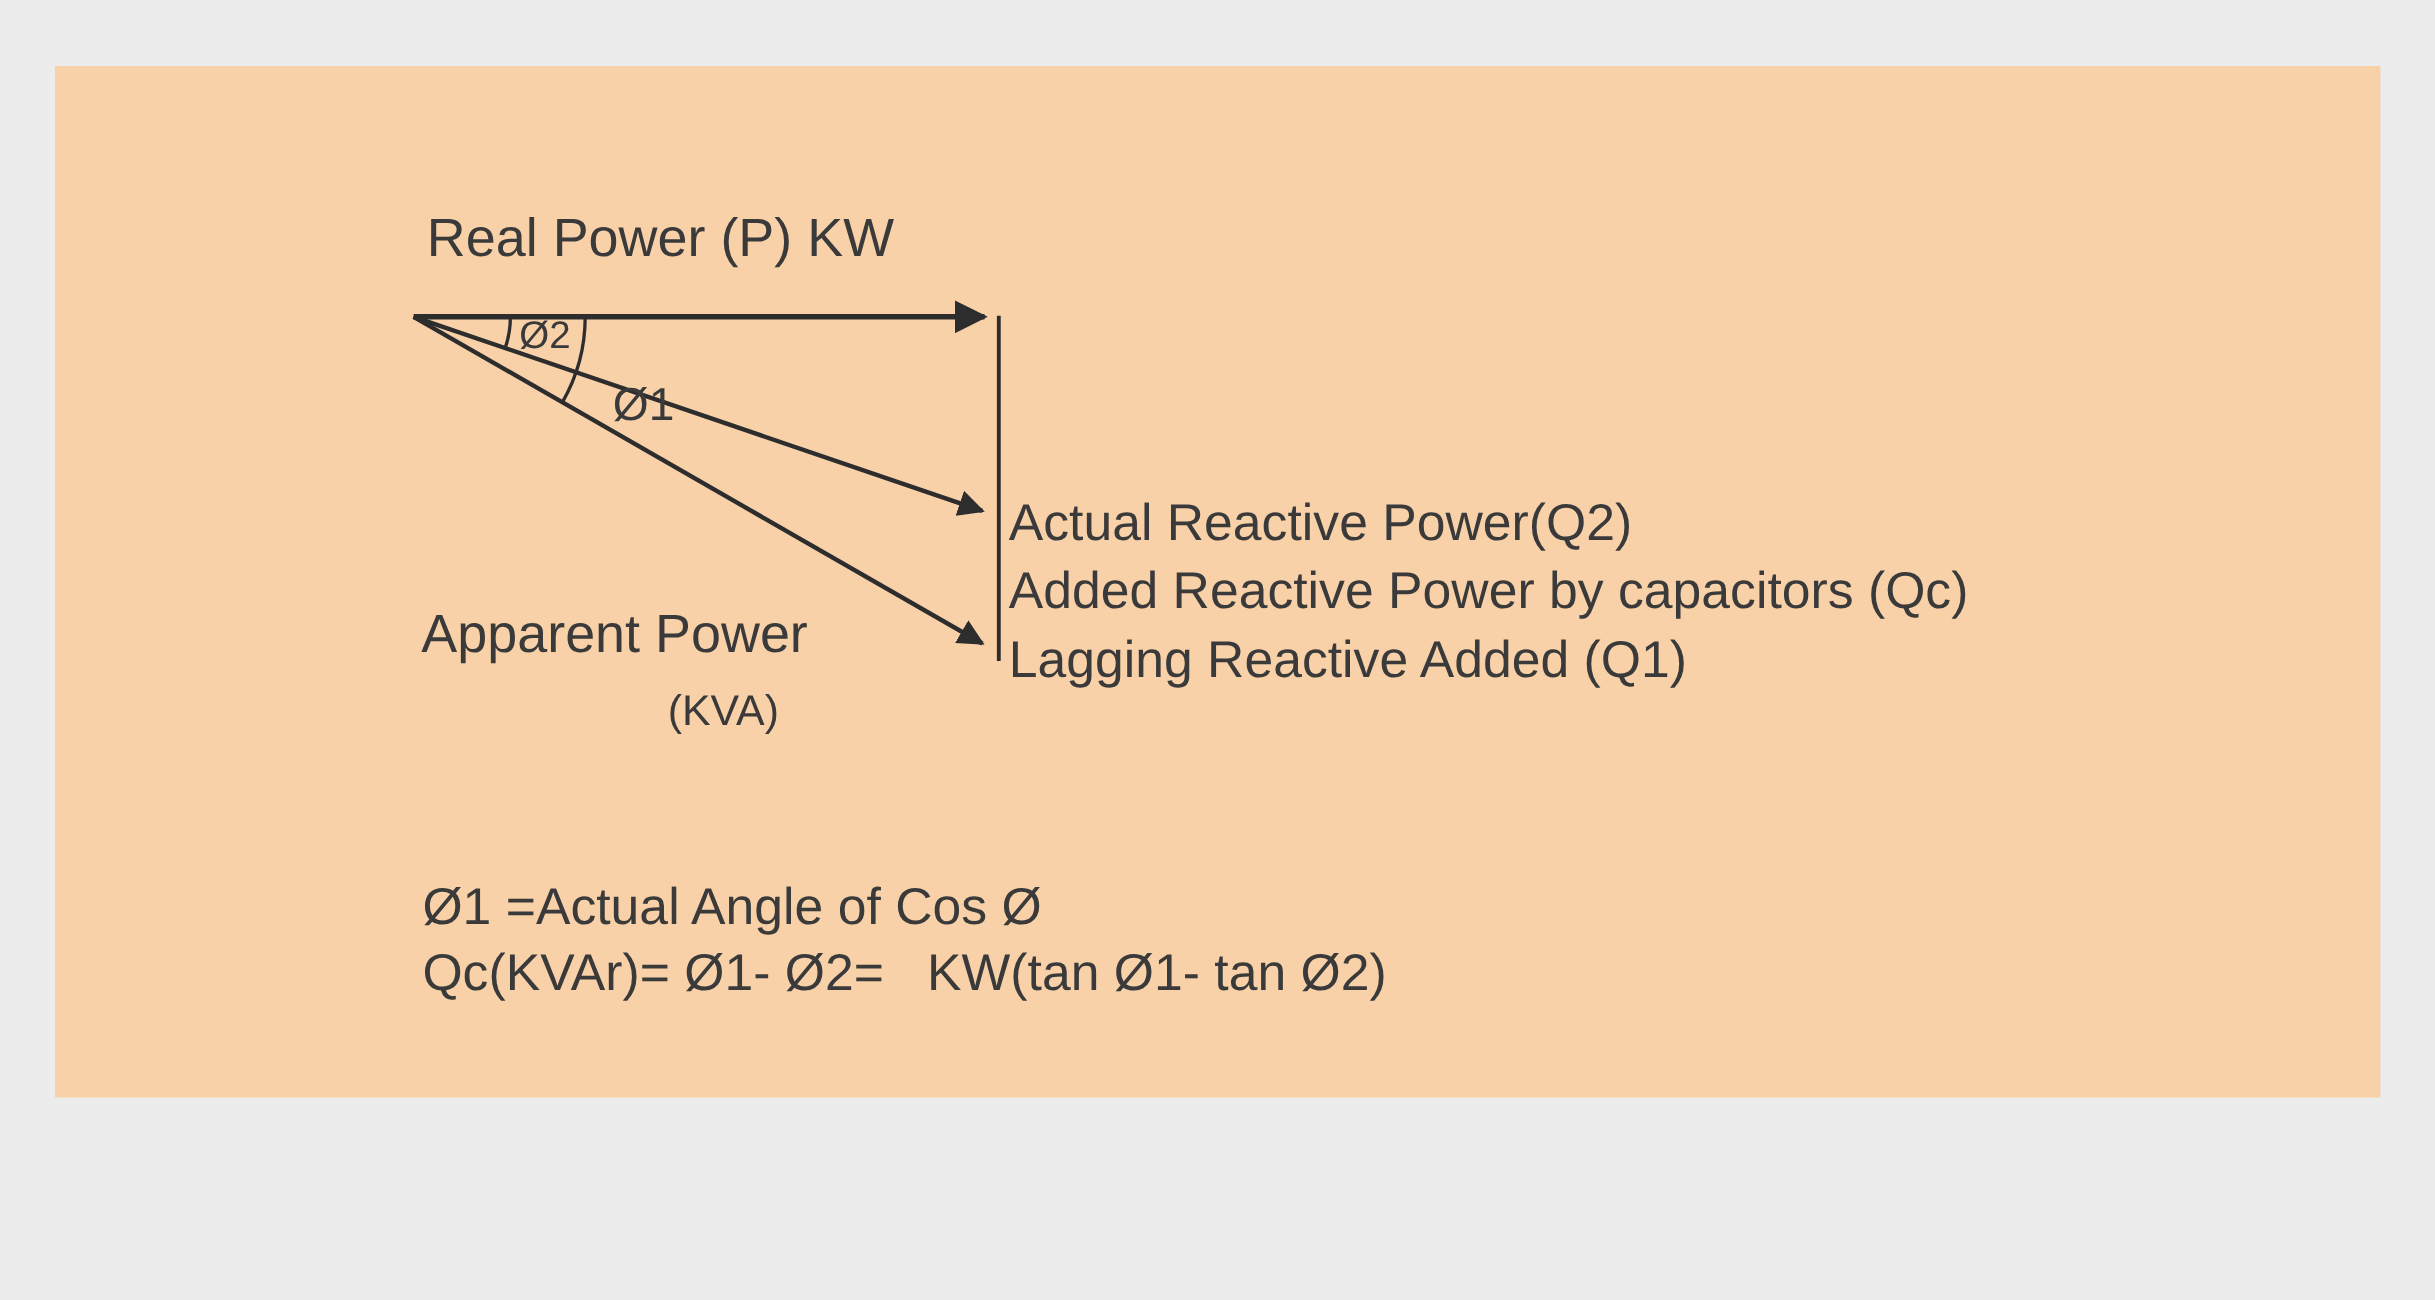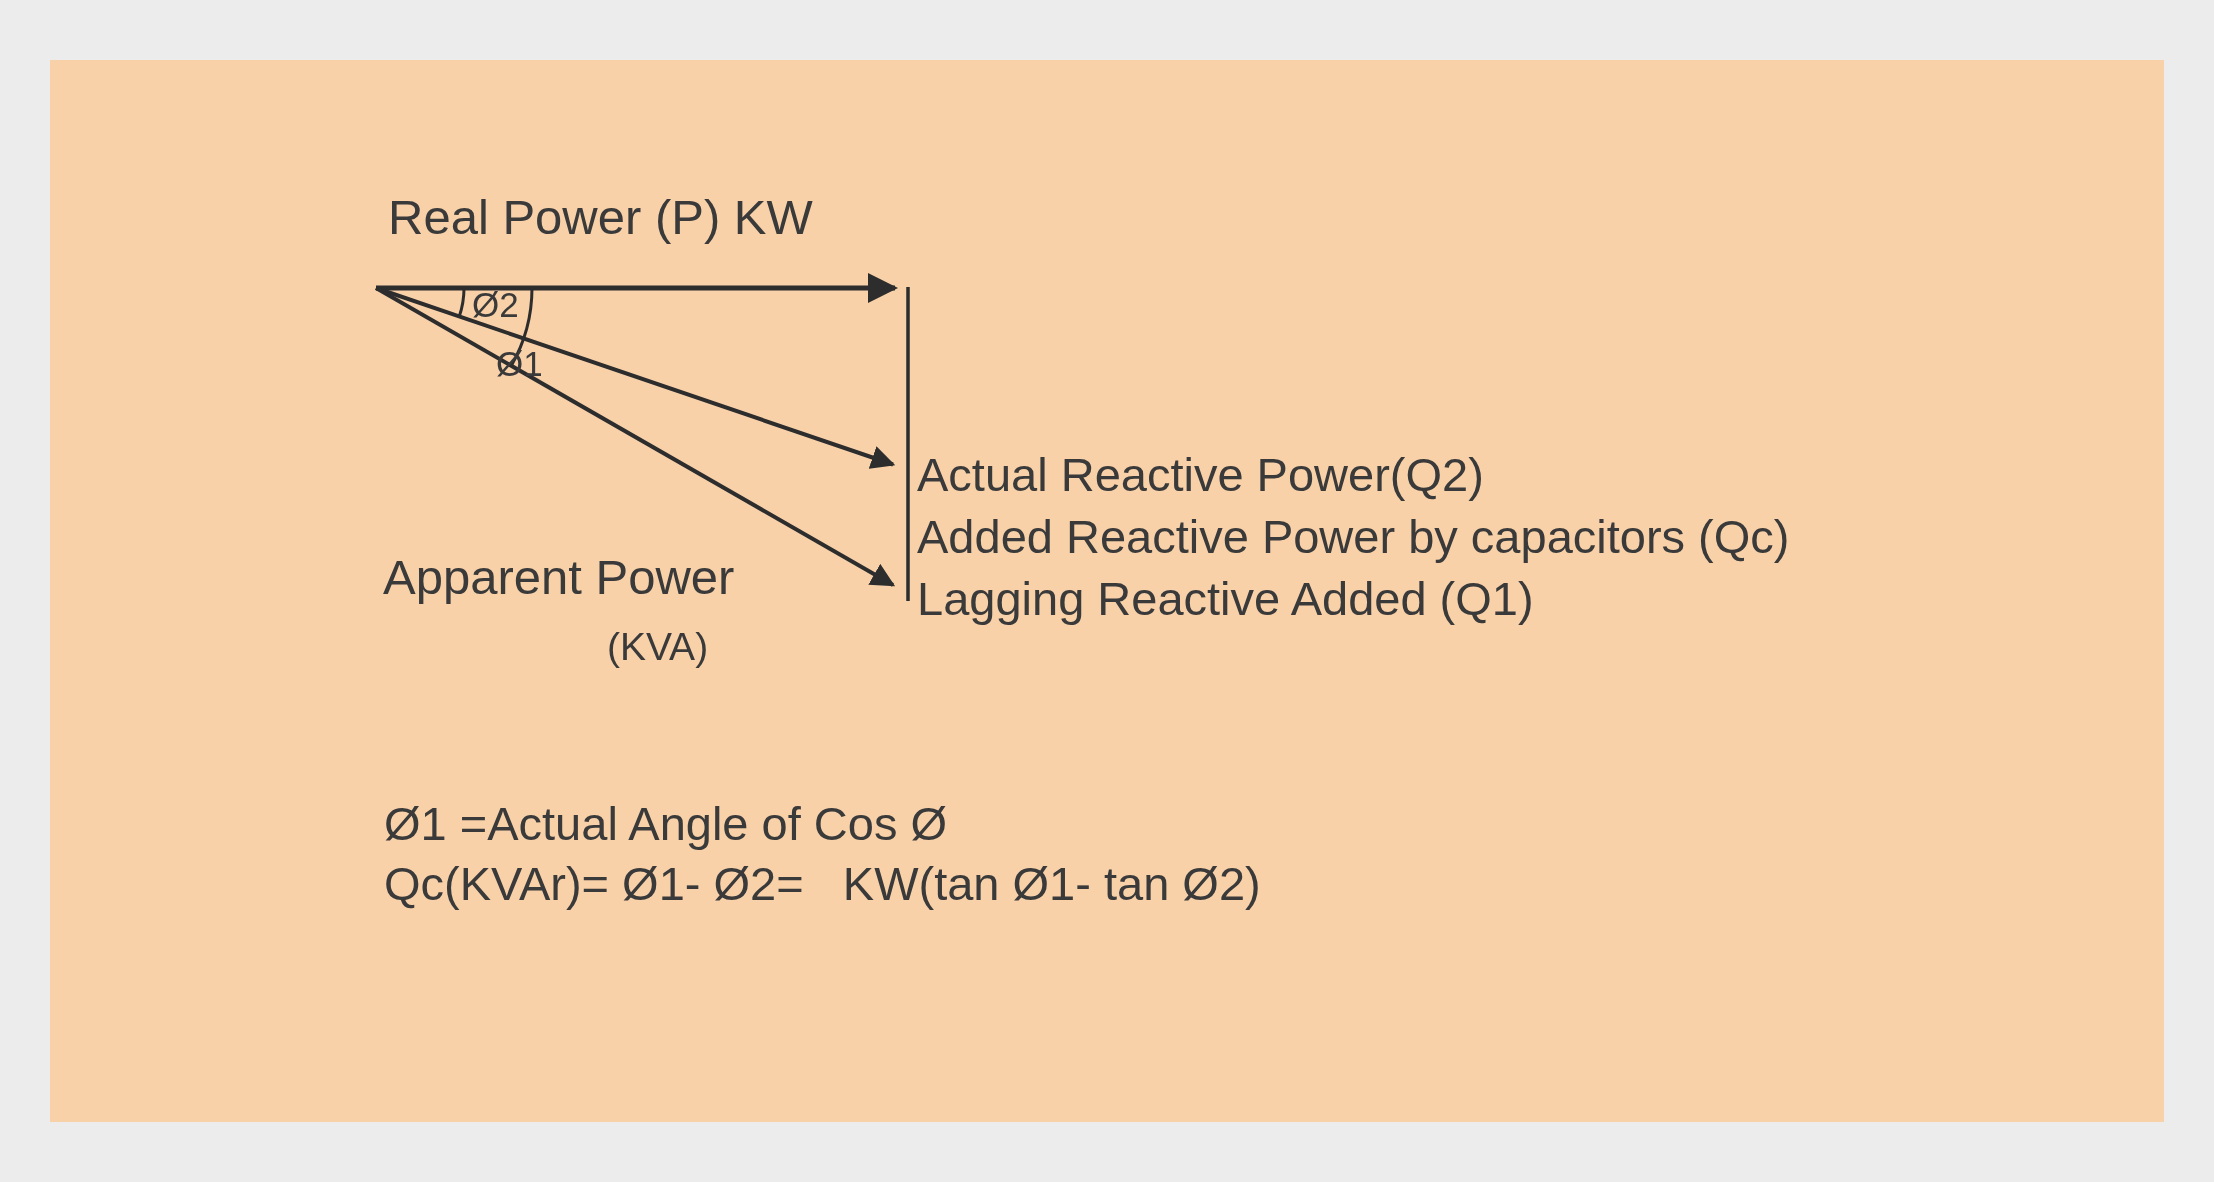--- a/index.html
+++ b/index.html
@@ -9,21 +9,21 @@
     --text-color: #3a3a3a;
   }
   * { margin: 0; padding: 0; box-sizing: border-box; }
   html, body {
     background: var(--canvas-bg);
     font-family: "Liberation Sans", sans-serif;
   }
   .canvas {
     position: relative;
     width: 2214px;
-    height: 1182px;
+    height: 998px;
     background: var(--canvas-bg);
     overflow: hidden;
   }
   .panel {
     position: absolute;
     left: 50px;
     top: 60px;
     width: 2114px;
     height: 1062px;
     background: var(--panel-bg);
@@ -36,21 +36,21 @@
     height: 1182px;
   }
   .lbl {
     position: absolute;
     color: var(--text-color);
     white-space: pre;
     line-height: 1.2;
   }
   .lbl-title        { left: 388px; top: 188px; font-size: 49px; }
   .lbl-angle2       { left: 472px; top: 284px; font-size: 35px; }
-  .lbl-angle1       { left: 496px; top: 343px; font-size: 35px; }
+  .lbl-angle1       { left: 557px; top: 343px; font-size: 42px; }
   .reactive-block   { position: absolute; left: 917px; top: 444px; }
   .reactive-block .rline {
     position: static;
     font-size: 47px;
     line-height: 62px;
     color: var(--text-color);
     white-space: pre;
   }
   .lbl-apparent-1   { left: 383px; top: 548px; font-size: 49px; }
   .lbl-apparent-2   { left: 607px; top: 624px; font-size: 39px; }

